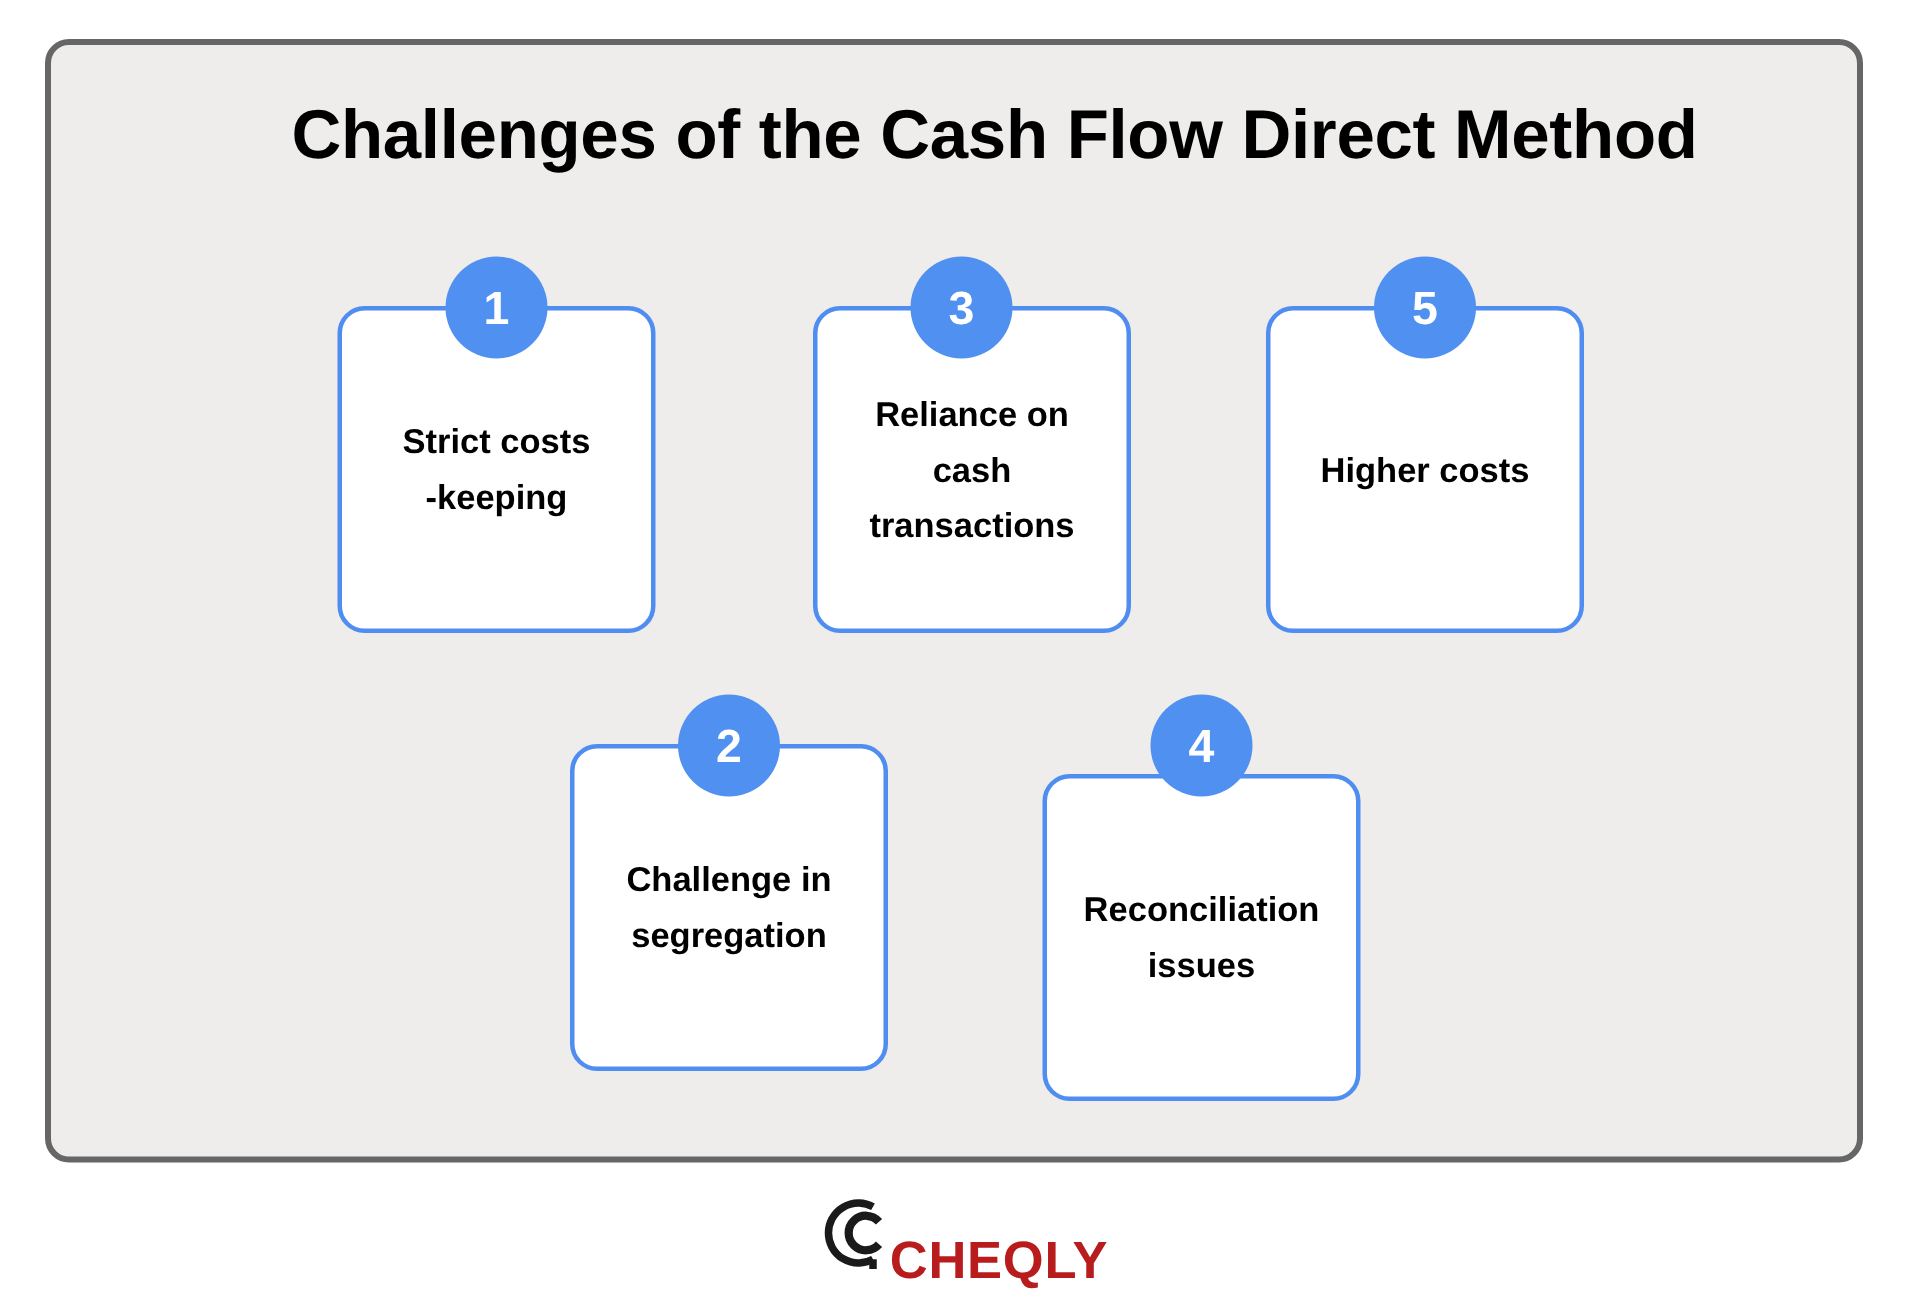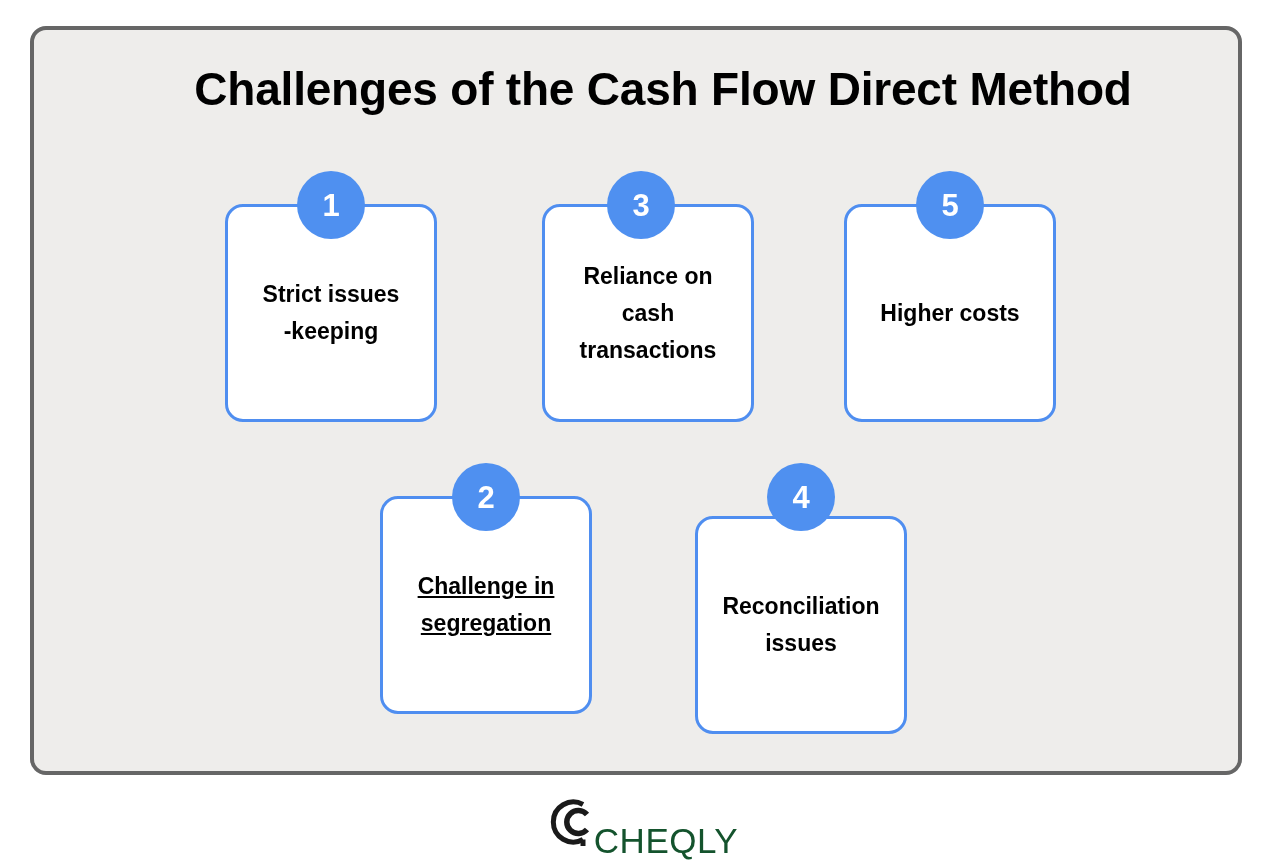--- a/index.html
+++ b/index.html
@@ -89,21 +89,21 @@
     align-items: center;
     justify-content: center;
     line-height: 1;
     z-index: 3;
   }
 
   
   .card-1 { left: 225px; top: 204px; }
   .card-3 { left: 542px; top: 204px; }
   .card-5 { left: 844px; top: 204px; }
-  .card-2 { left: 380px; top: 496px; text-decoration: underline; }
+  .card-2 { left: 380px; top: 496px; }
   .card-4 { left: 695px; top: 516px; }
 
   .badge-1 { left: 297px; top: 171px; }
   .badge-3 { left: 607px; top: 171px; }
   .badge-5 { left: 916px; top: 171px; }
   .badge-2 { left: 452px; top: 463px; }
   .badge-4 { left: 767px; top: 463px; }
 
   
   .logo {
@@ -115,40 +115,40 @@
     align-items: center;
     justify-content: center;
     gap: 0px;
   }
   .logo-mark {
     display: block;
     margin-right: -6px;
   }
   .logo-text {
     font-size: 35px;
-    font-weight: normal;
-    color: #14532d;
+    font-weight: bold;
+    color: #b91c1c;
     letter-spacing: 0.5px;
     line-height: 1;
     margin-top: 37px;
   }
 </style>
 </head>
 <body>
 
 <div id="infographic">
 
   <div class="frame"></div>
 
   <div style="position:absolute;left:30px;top:26px;width:1212px;height:749px;">
     <div class="title">Challenges of the Cash Flow Direct Method</div>
   </div>
 
   <div class="card card-1">
-    <div class="card-text">Strict issues
+    <div class="card-text">Strict costs
 -keeping</div>
   </div>
   <div class="badge badge-1">1</div>
 
   <div class="card card-3">
     <div class="card-text">Reliance on
 cash
 transactions</div>
   </div>
   <div class="badge badge-3">3</div>

